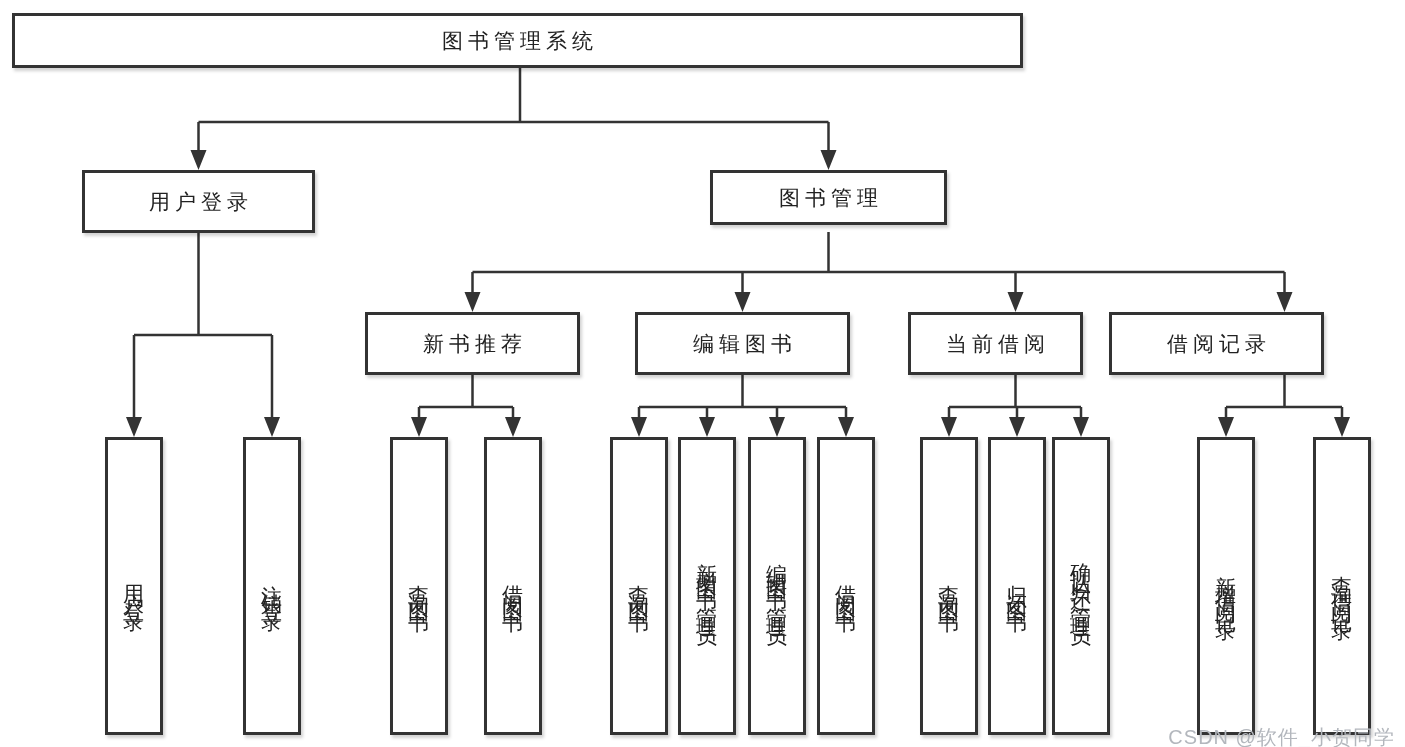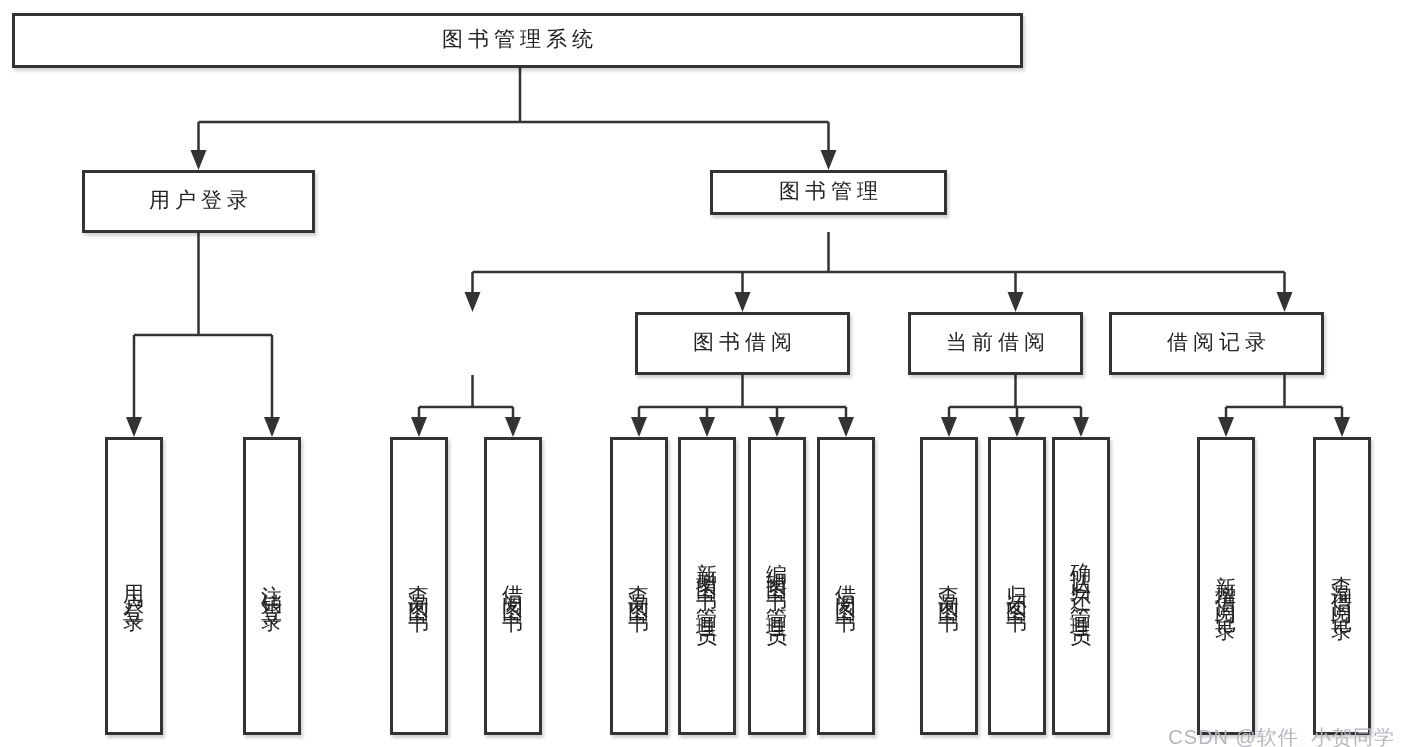--- a/index.html
+++ b/index.html
@@ -29,21 +29,20 @@
     z-index:2;
     box-shadow:2px 3px 3px rgba(0,0,0,0.18);
   }
   .leaf{width:58px;height:298px;background:transparent;}
   .hlabel{
     font-size:21px;
     letter-spacing:5px;
     text-indent:5px;
     white-space:nowrap;
     line-height:1.2;
-    font-family:Liberation Mono, monospace;
   }
   .vlabel{
     writing-mode:vertical-rl;
     text-orientation:mixed;
     font-size:21px;
     letter-spacing:9px;
     line-height:1;
   }
   .watermark{
     position:absolute;
@@ -89,26 +88,29 @@
     </g>
   </svg>
 
   <div class="node" style="left:12px;top:13px;width:1011px;height:55px">
     <span class="hlabel">图书管理系统</span>
   </div>
 
   <div class="node" style="left:82px;top:170px;width:233px;height:63px">
     <span class="hlabel">用户登录</span>
   </div>
-  <div class="node" style="left:710px;top:170px;width:237px;height:45px">
+  <div class="node" style="left:710px;top:170px;width:237px;height:55px">
     <span class="hlabel">图书管理</span>
   </div>
 
+  <div class="node" style="left:365px;top:312px;width:215px;height:63px">
+    <span class="hlabel">新书推荐</span>
+  </div>
   <div class="node" style="left:635px;top:312px;width:215px;height:63px">
-    <span class="hlabel">图书借阅</span>
+    <span class="hlabel">编辑图书</span>
   </div>
   <div class="node" style="left:908px;top:312px;width:175px;height:63px">
     <span class="hlabel">当前借阅</span>
   </div>
   <div class="node" style="left:1109px;top:312px;width:215px;height:63px">
     <span class="hlabel">借阅记录</span>
   </div>
 
   <div class="node leaf" style="left:105px;top:437px">
     <span class="vlabel">用户登录</span>

